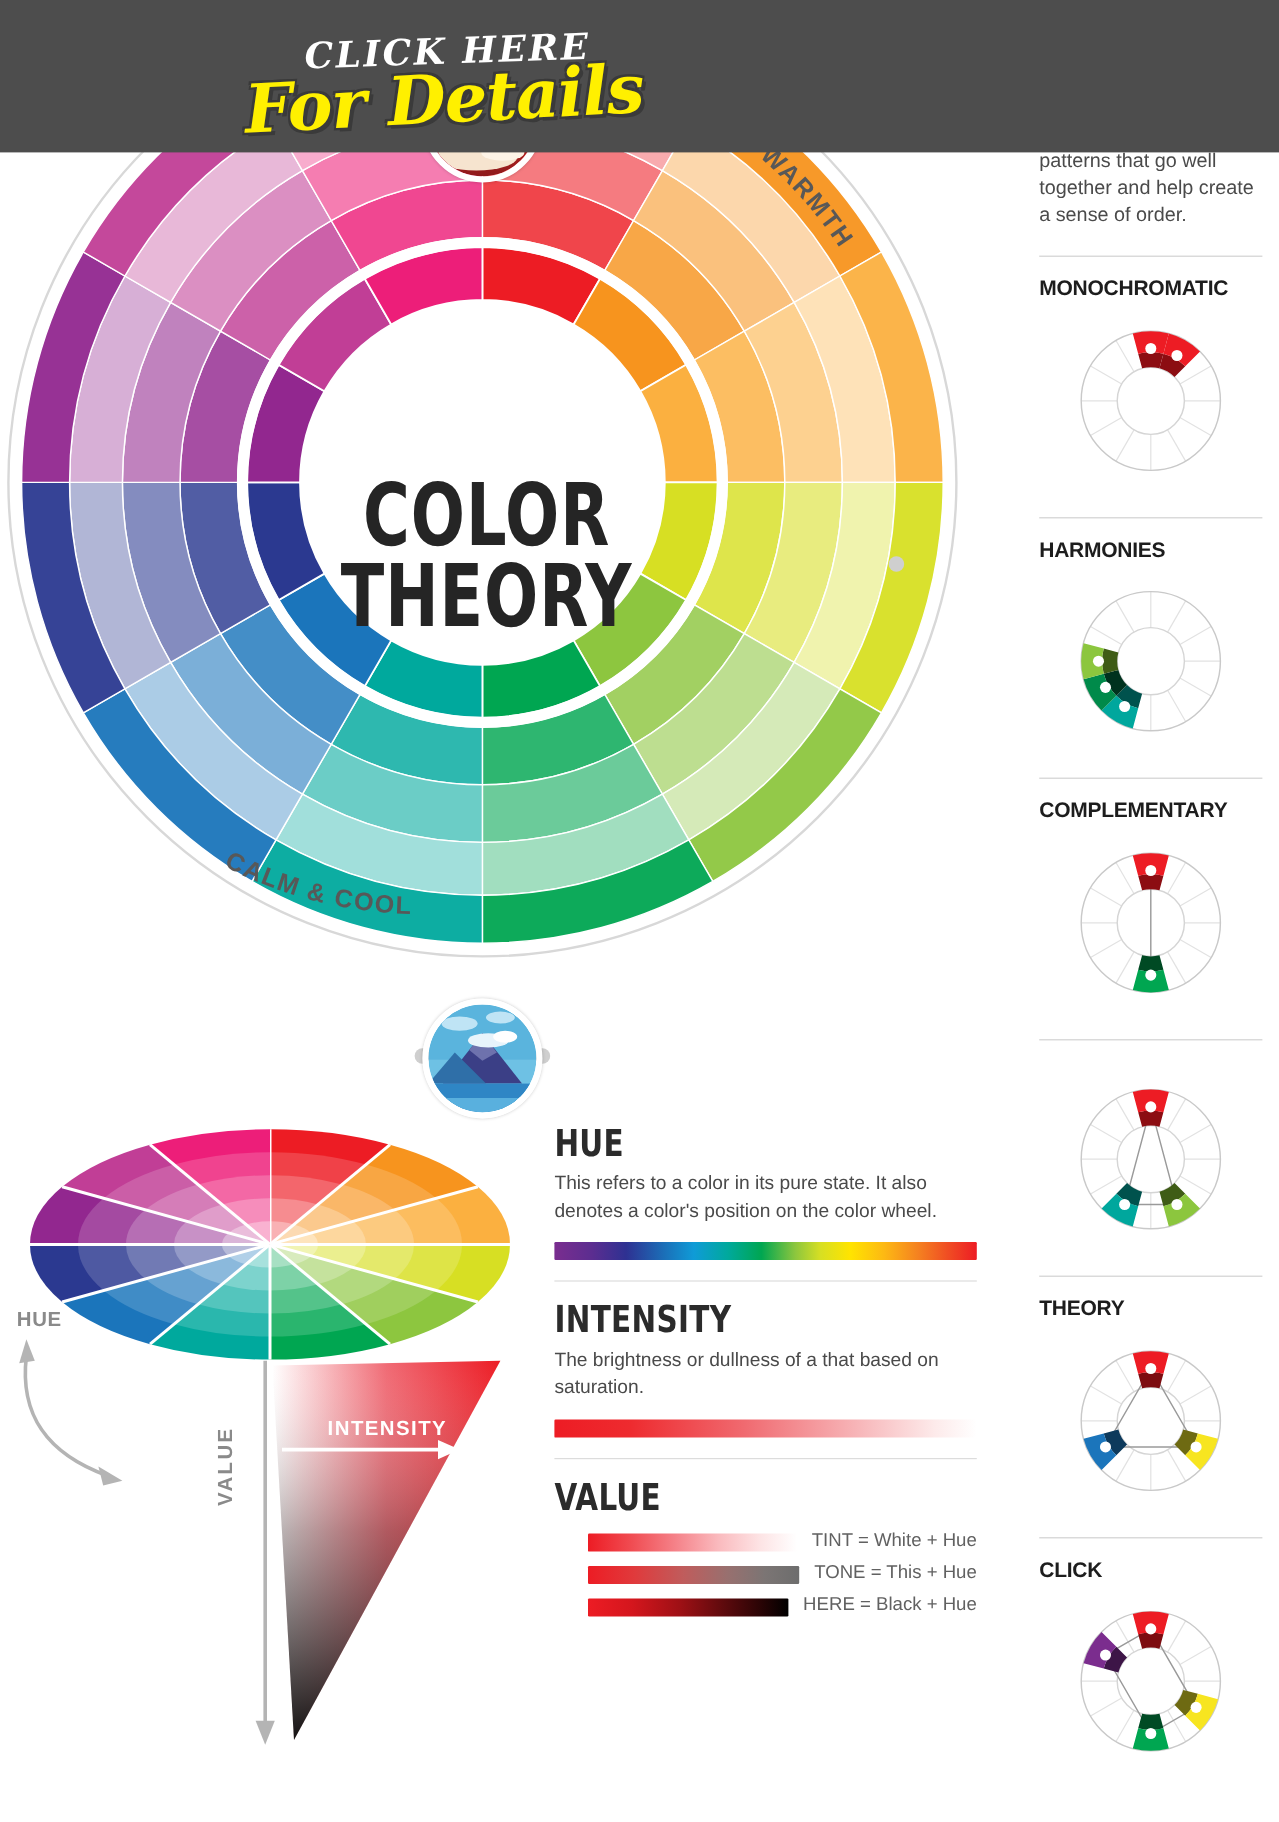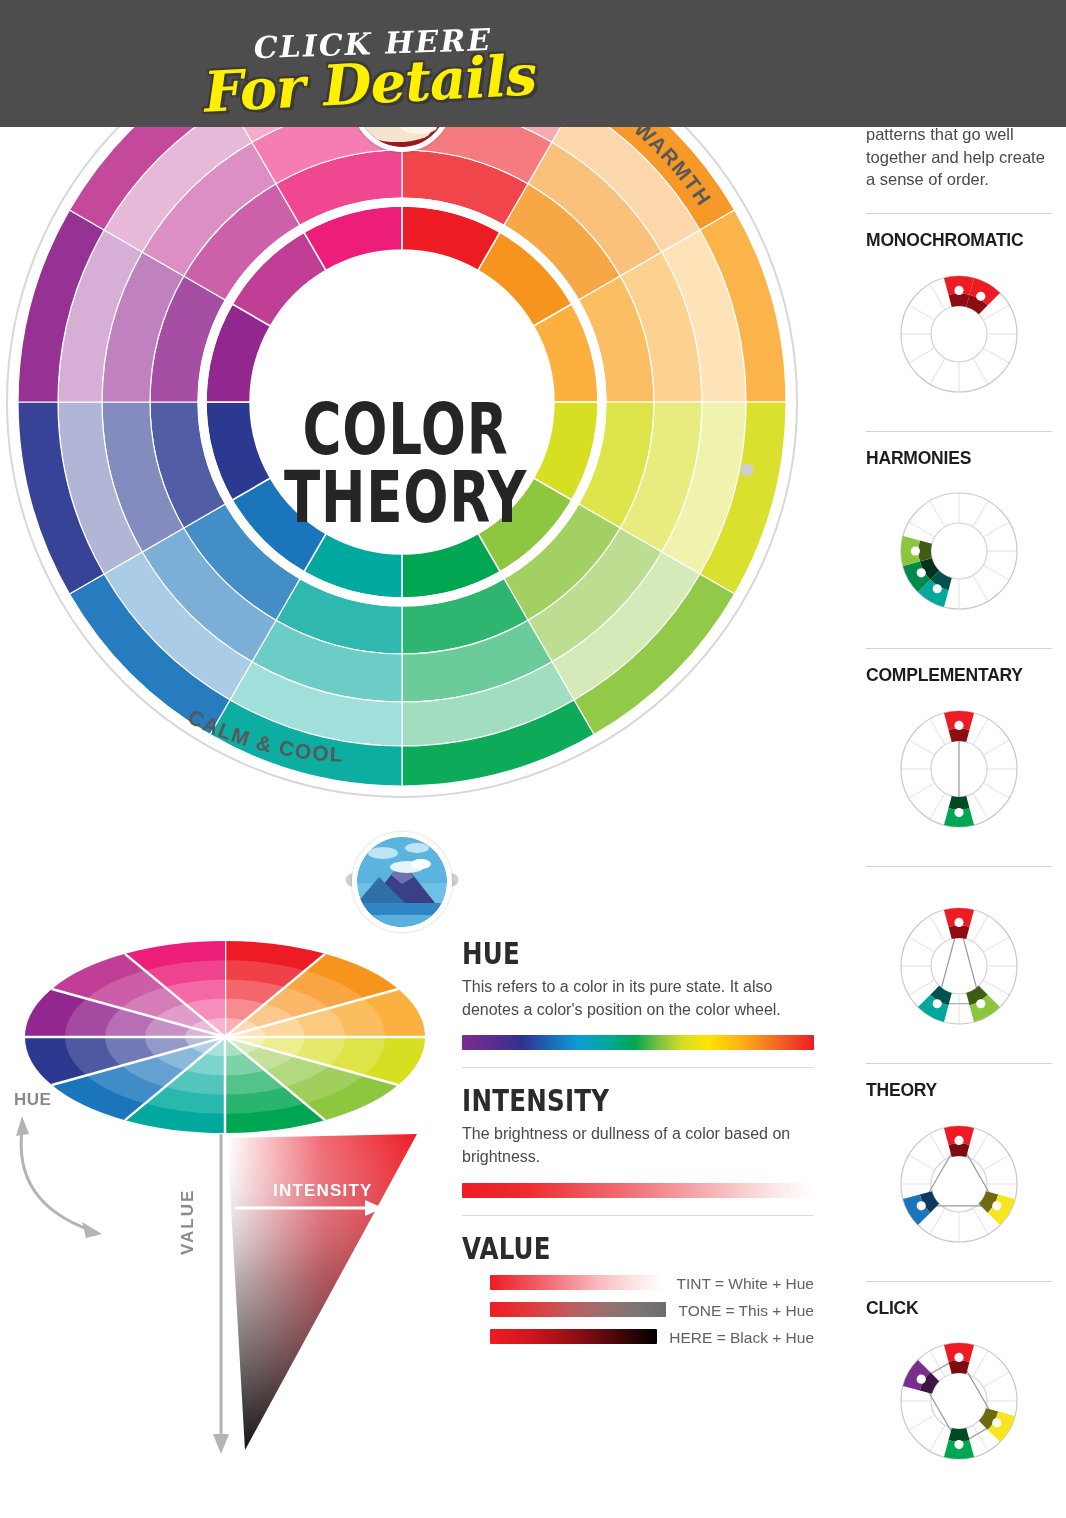--- a/index.html
+++ b/index.html
@@ -48,21 +48,21 @@
   .def-block { margin-bottom:6px; }
   .def-title {
     font-family:"DejaVu Sans Condensed","Liberation Sans Narrow","Liberation Sans",sans-serif;
     font-weight:bold; font-size:31px; color:#2b2b2b; letter-spacing:.3px;
     transform:scaleX(.88); transform-origin:0 50%; margin-bottom:5px;
   }
   .def-text { font-size:16px; line-height:1.42; color:#4a4a4a; }
   .bar { height:15px; width:100%; margin:14px 0 0 0; border-radius:1px; }
   .def-rule { height:1px; background:#dcdcdc; margin:17px 0 14px; }
 
-  .val-row { display:flex; align-items:flex-start; gap:12px; margin-top:9px;padding-left:28px; }
+  .val-row { display:flex; align-items:flex-end; gap:12px; margin-top:9px;padding-left:28px; }
   .val-bar { height:15px; width:178px; border-radius:1px; }
   .val-lbl { font-size:15.5px; color:#616161; white-space:nowrap; }
 
   
   #harmonies { position:absolute; left:852px; top:0; width:214px; height:1518px; padding:0 14px; }
   .harm-head {
     font-family:"DejaVu Sans Condensed","Liberation Sans Narrow","Liberation Sans",sans-serif;
     font-weight:bold; font-size:40px; color:#1d1d1d; letter-spacing:0px;
     transform:scaleX(.9); transform-origin:0 50%; padding-top:48px;
   }
@@ -347,21 +347,21 @@
   <div class="def-block">
     <div class="def-title">HUE</div>
     <div class="def-text">This refers to a color in its pure state. It also denotes a color's position on the color wheel.</div>
     <div class="bar" style="background:linear-gradient(90deg,#7a2d8f 0%,#5b2d90 9%,#2e3192 17%,#1b6fb8 26%,#0f9bd7 33%,#00a99d 41%,#00a651 49%,#8cc63e 57%,#d7df23 63%,#ffe400 70%,#fdb913 78%,#f58220 86%,#f04e23 93%,#ed1c24 100%);"></div>
   </div>
 
   <div class="def-rule"></div>
 
   <div class="def-block">
     <div class="def-title">INTENSITY</div>
-    <div class="def-text">The brightness or dullness of a color based on brightness.</div>
+    <div class="def-text">The brightness or dullness of a that based on saturation.</div>
     <div class="bar" style="background:linear-gradient(90deg,#ed1c24 0%,#ee2b2f 18%,#f06a70 45%,#f7b6b9 72%,#fdeaea 90%,#ffffff 100%);"></div>
   </div>
 
   <div class="def-rule"></div>
 
   <div class="def-block">
     <div class="def-title">VALUE</div>
 
     <div class="val-row">
       <div class="val-bar" style="background:linear-gradient(90deg,#ed1c24 0%,#f04a50 20%,#f58289 42%,#fab9bd 62%,#fde3e4 82%,#ffffff 100%);"></div>

